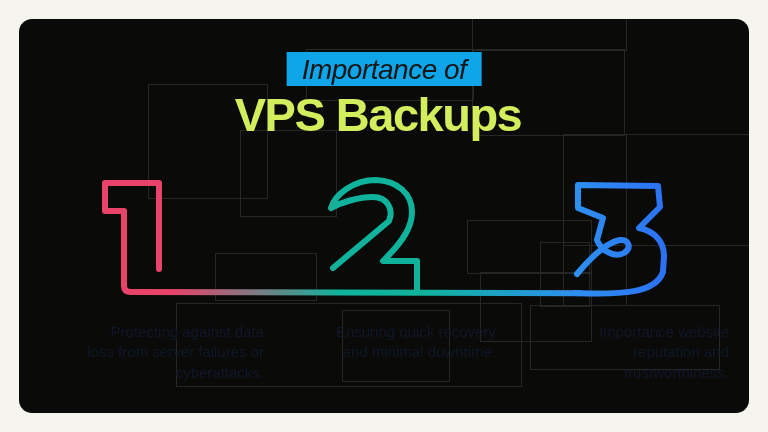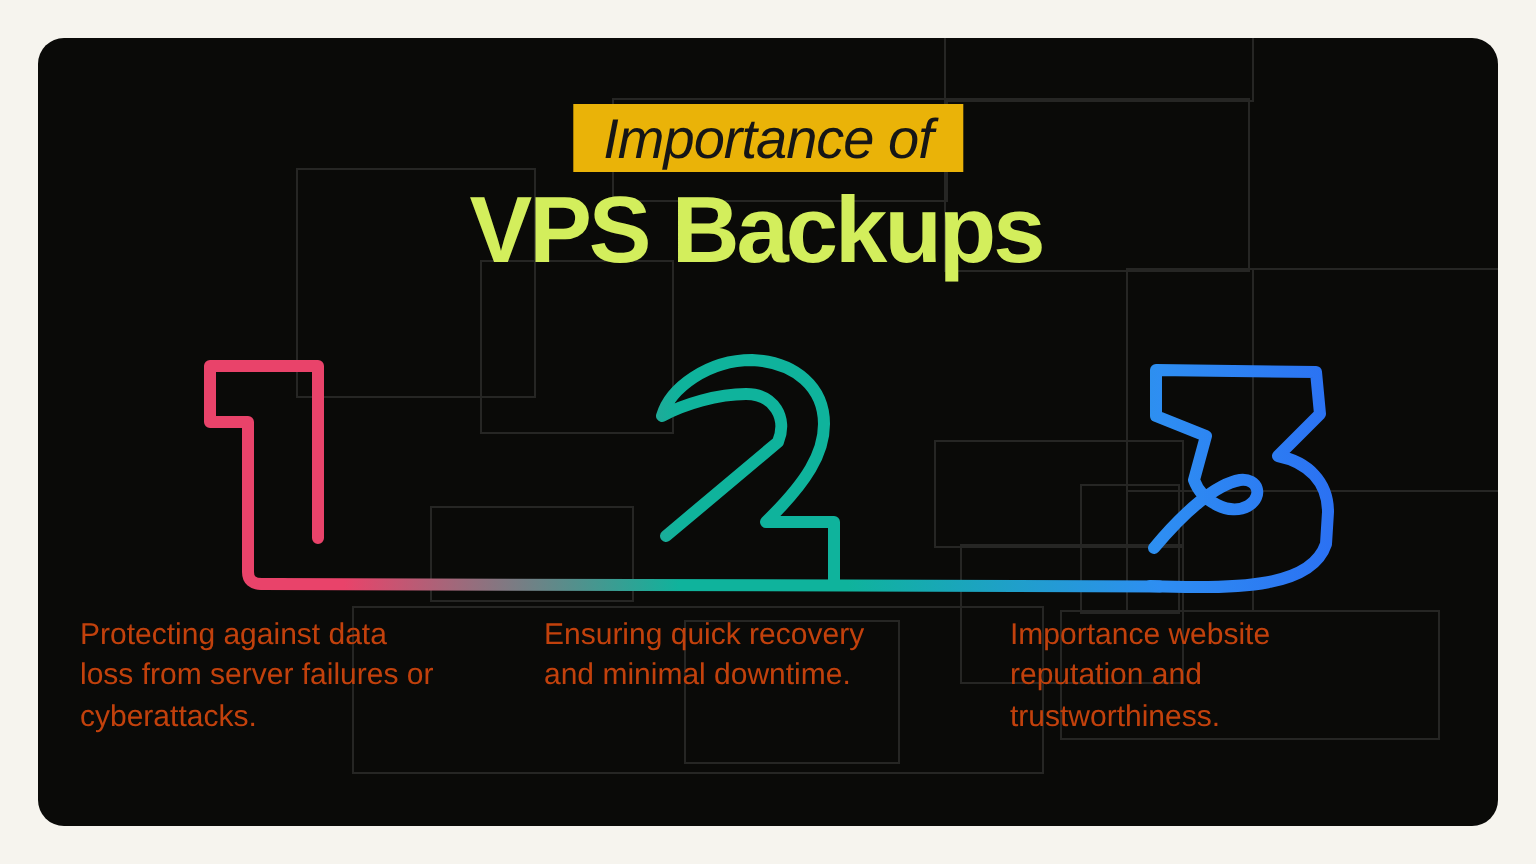--- a/index.html
+++ b/index.html
@@ -12,34 +12,34 @@
     position:absolute;left:19px;top:19px;width:730px;height:394px;
     background:#0a0a08;border-radius:13px;overflow:hidden;
   }
   .bg-grid{position:absolute;inset:0;z-index:1;}
   .grid-rect{
     position:absolute;border:1px solid #262624;background:transparent;
   }
   .art-svg{position:absolute;left:-19px;top:-19px;width:768px;height:432px;z-index:2;}
   .kicker-badge{
     position:absolute;left:50%;top:52px;transform:translateX(-50%);
-    background:#eab308;padding:2px 15px 0 15px;z-index:5;
+    background:#0ea5e9;padding:2px 15px 0 15px;z-index:5;
     white-space:nowrap;
   }
   .kicker-badge span{
     font-style:italic;font-size:28px;color:#161616;letter-spacing:-0.5px;
   }
   .main-title{
     position:absolute;left:0;top:88px;width:756px;text-align:center;margin:0;
     font-size:47px;font-weight:bold;color:#d3ee5c;letter-spacing:-1.5px;
     z-index:5;line-height:1.15;
   }
   .point-text{
-    position:absolute;top:308px;width:224px;z-index:5;
-    text-align:left;font-size:15px;line-height:1.35;color:#c2410c;
+    position:absolute;top:322px;width:224px;z-index:5;
+    text-align:right;font-size:15px;line-height:1.35;color:#0f172a;
     white-space:pre-line;
   }
   .point-1{left:40px;}
   .point-2{left:272px;}
   .point-3{left:505px;}
 </style>
 </head>
 <body>
 
 <div class="panel">

